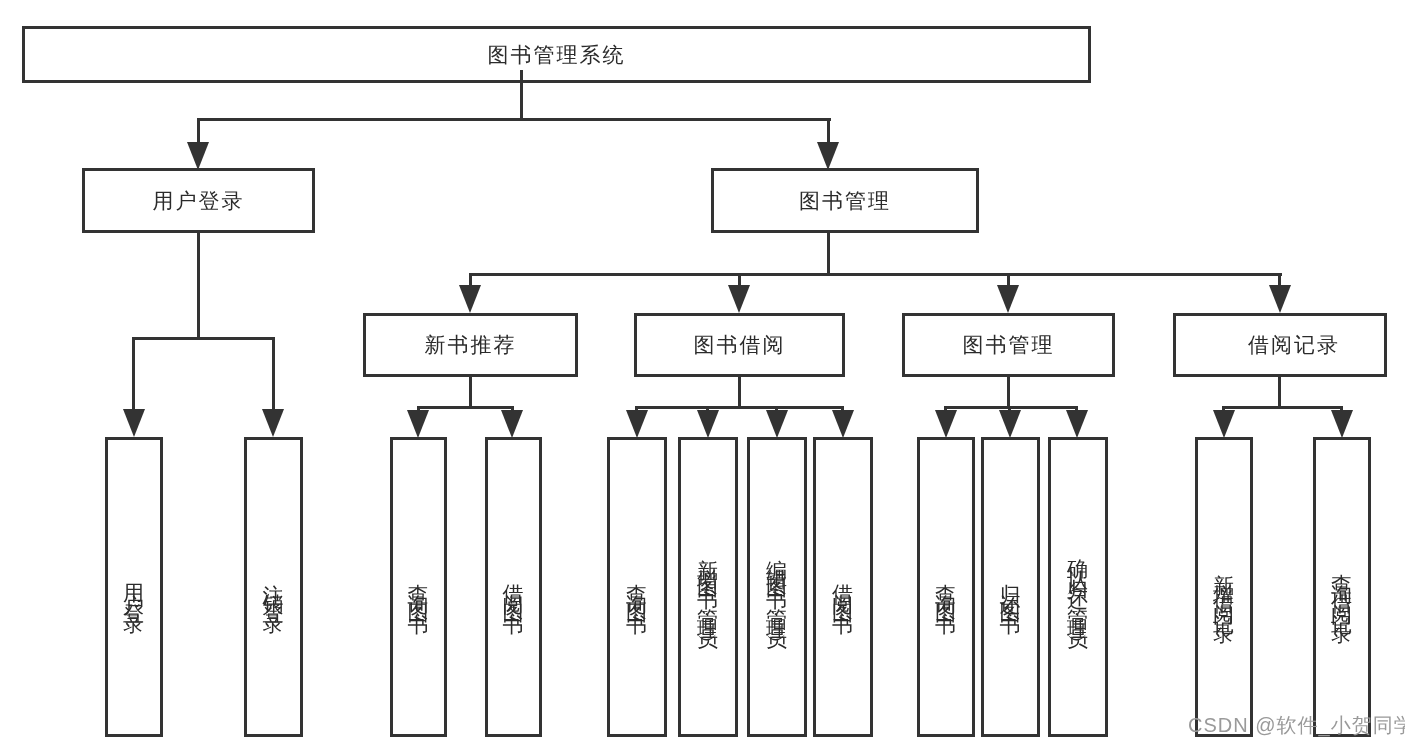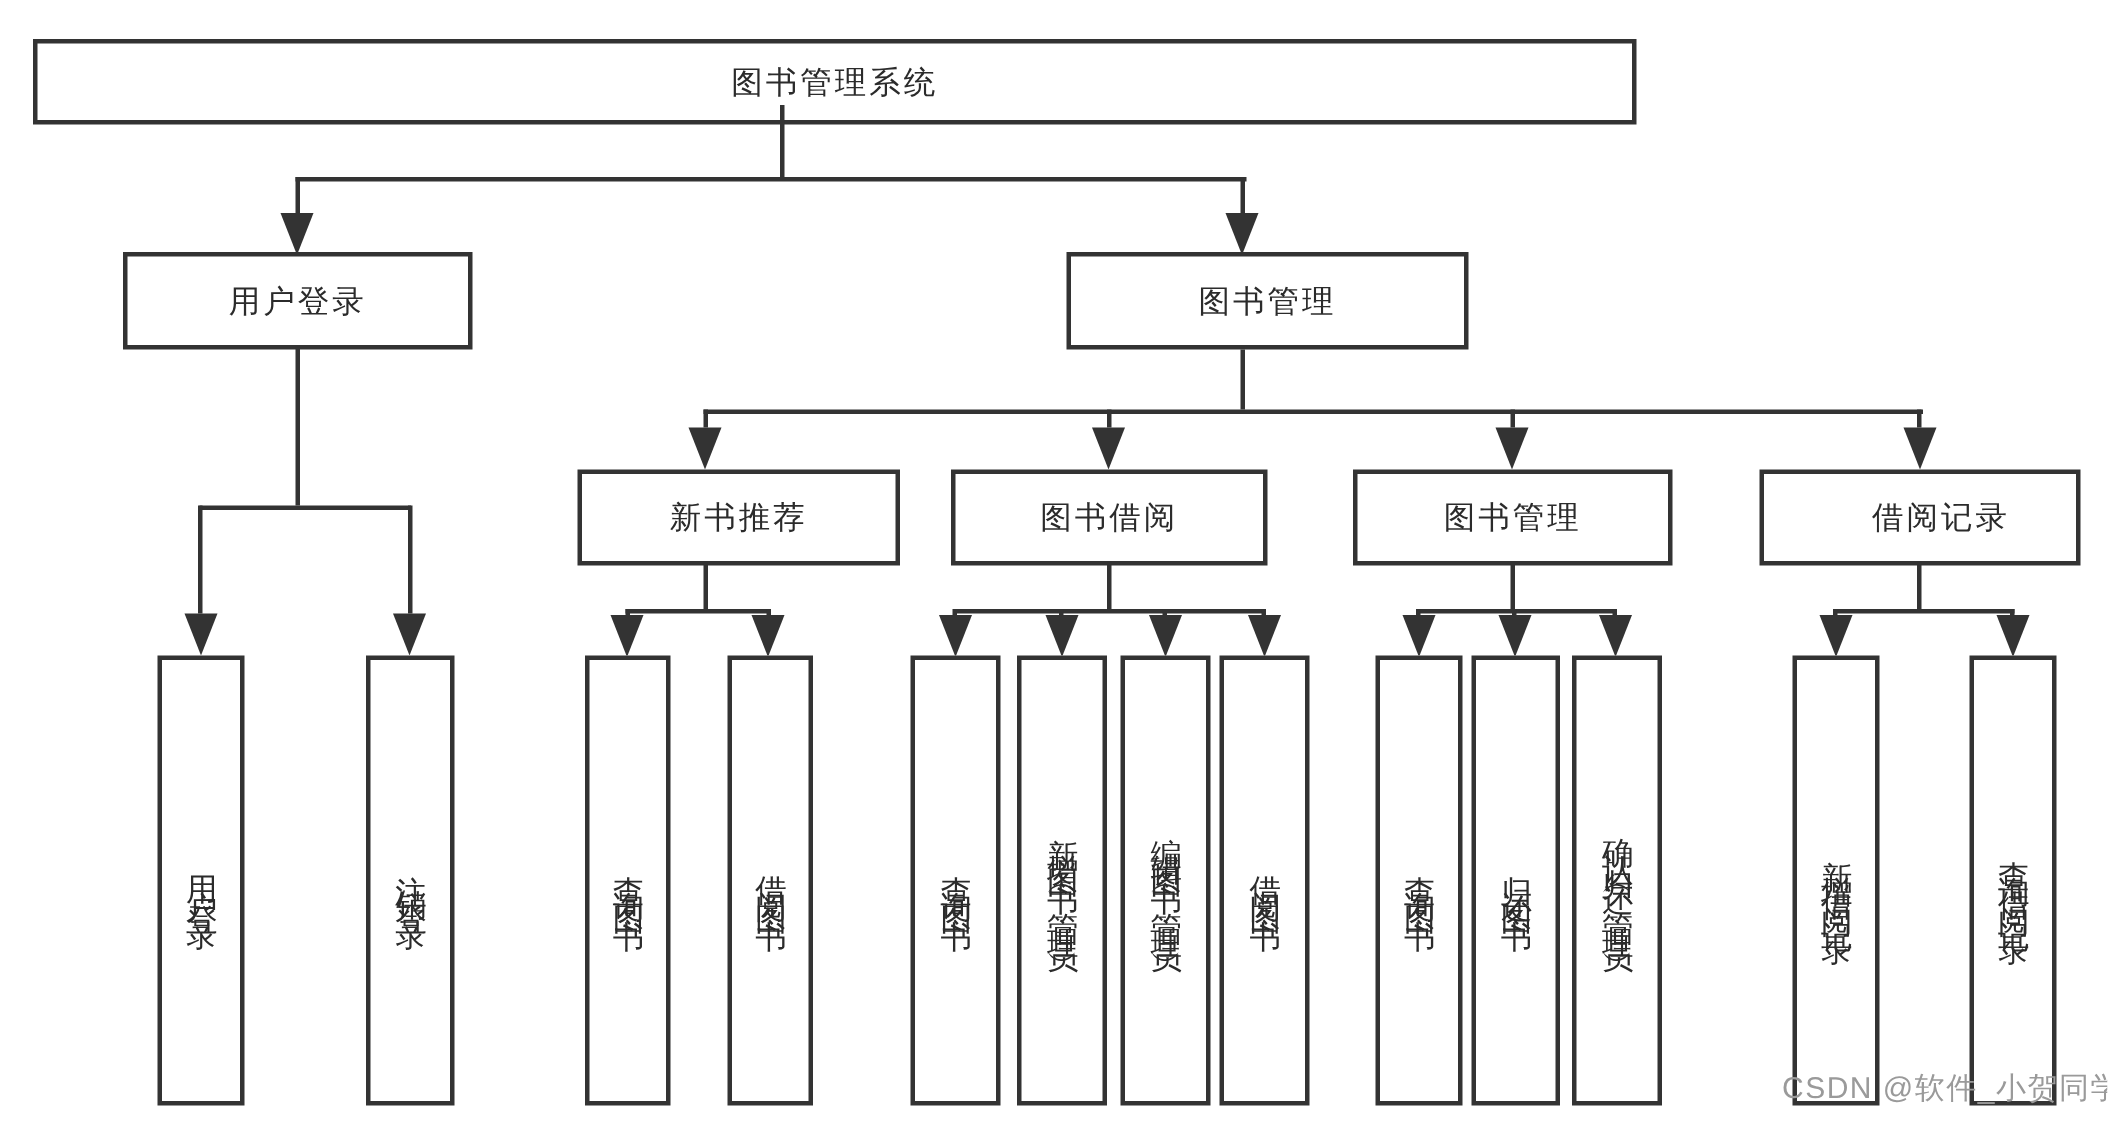--- a/index.html
+++ b/index.html
@@ -92,21 +92,21 @@
   <div class="line" style="left:469px; top:273px; width:813px; height:3px;"></div>
   <div class="line" style="left:469px; top:273px; width:3px; height:12px;"></div>
   <div class="arrow" style="left:459px; top:285px;"></div>
   <div class="line" style="left:738px; top:273px; width:3px; height:12px;"></div>
   <div class="arrow" style="left:728px; top:285px;"></div>
   <div class="line" style="left:1007px; top:273px; width:3px; height:12px;"></div>
   <div class="arrow" style="left:997px; top:285px;"></div>
   <div class="line" style="left:1278px; top:273px; width:3px; height:12px;"></div>
   <div class="arrow" style="left:1269px; top:285px;"></div>
 
-  <div class="box" style="left:385px; top:313px; width:215px; height:64px;">
+  <div class="box" style="left:363px; top:313px; width:215px; height:64px;">
     <span class="hlabel">新书推荐</span>
   </div>
   <div class="box" style="left:634px; top:313px; width:211px; height:64px;">
     <span class="hlabel">图书借阅</span>
   </div>
   <div class="box" style="left:902px; top:313px; width:213px; height:64px;">
     <span class="hlabel">图书管理</span>
   </div>
   <div class="box" style="left:1173px; top:313px; width:214px; height:64px;padding-left:28px;">
     <span class="hlabel">借阅记录</span>

